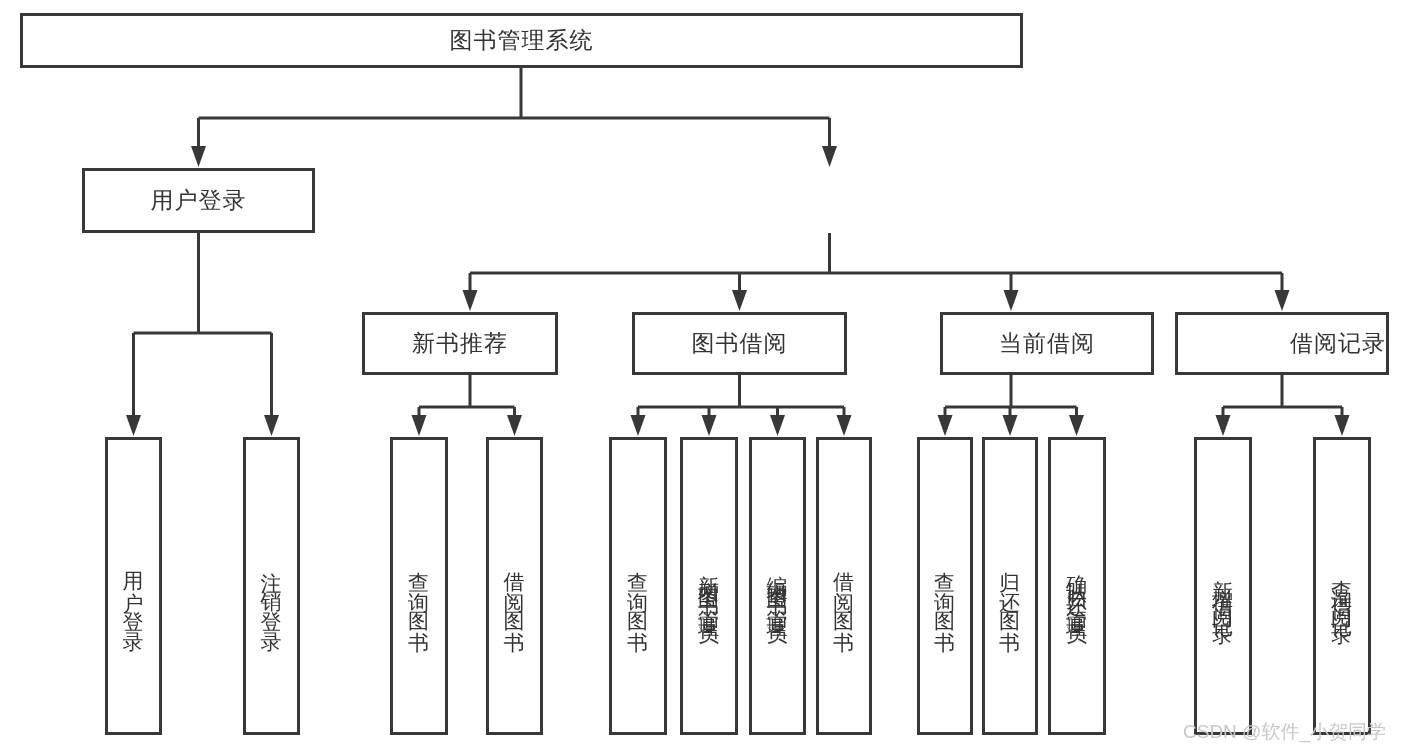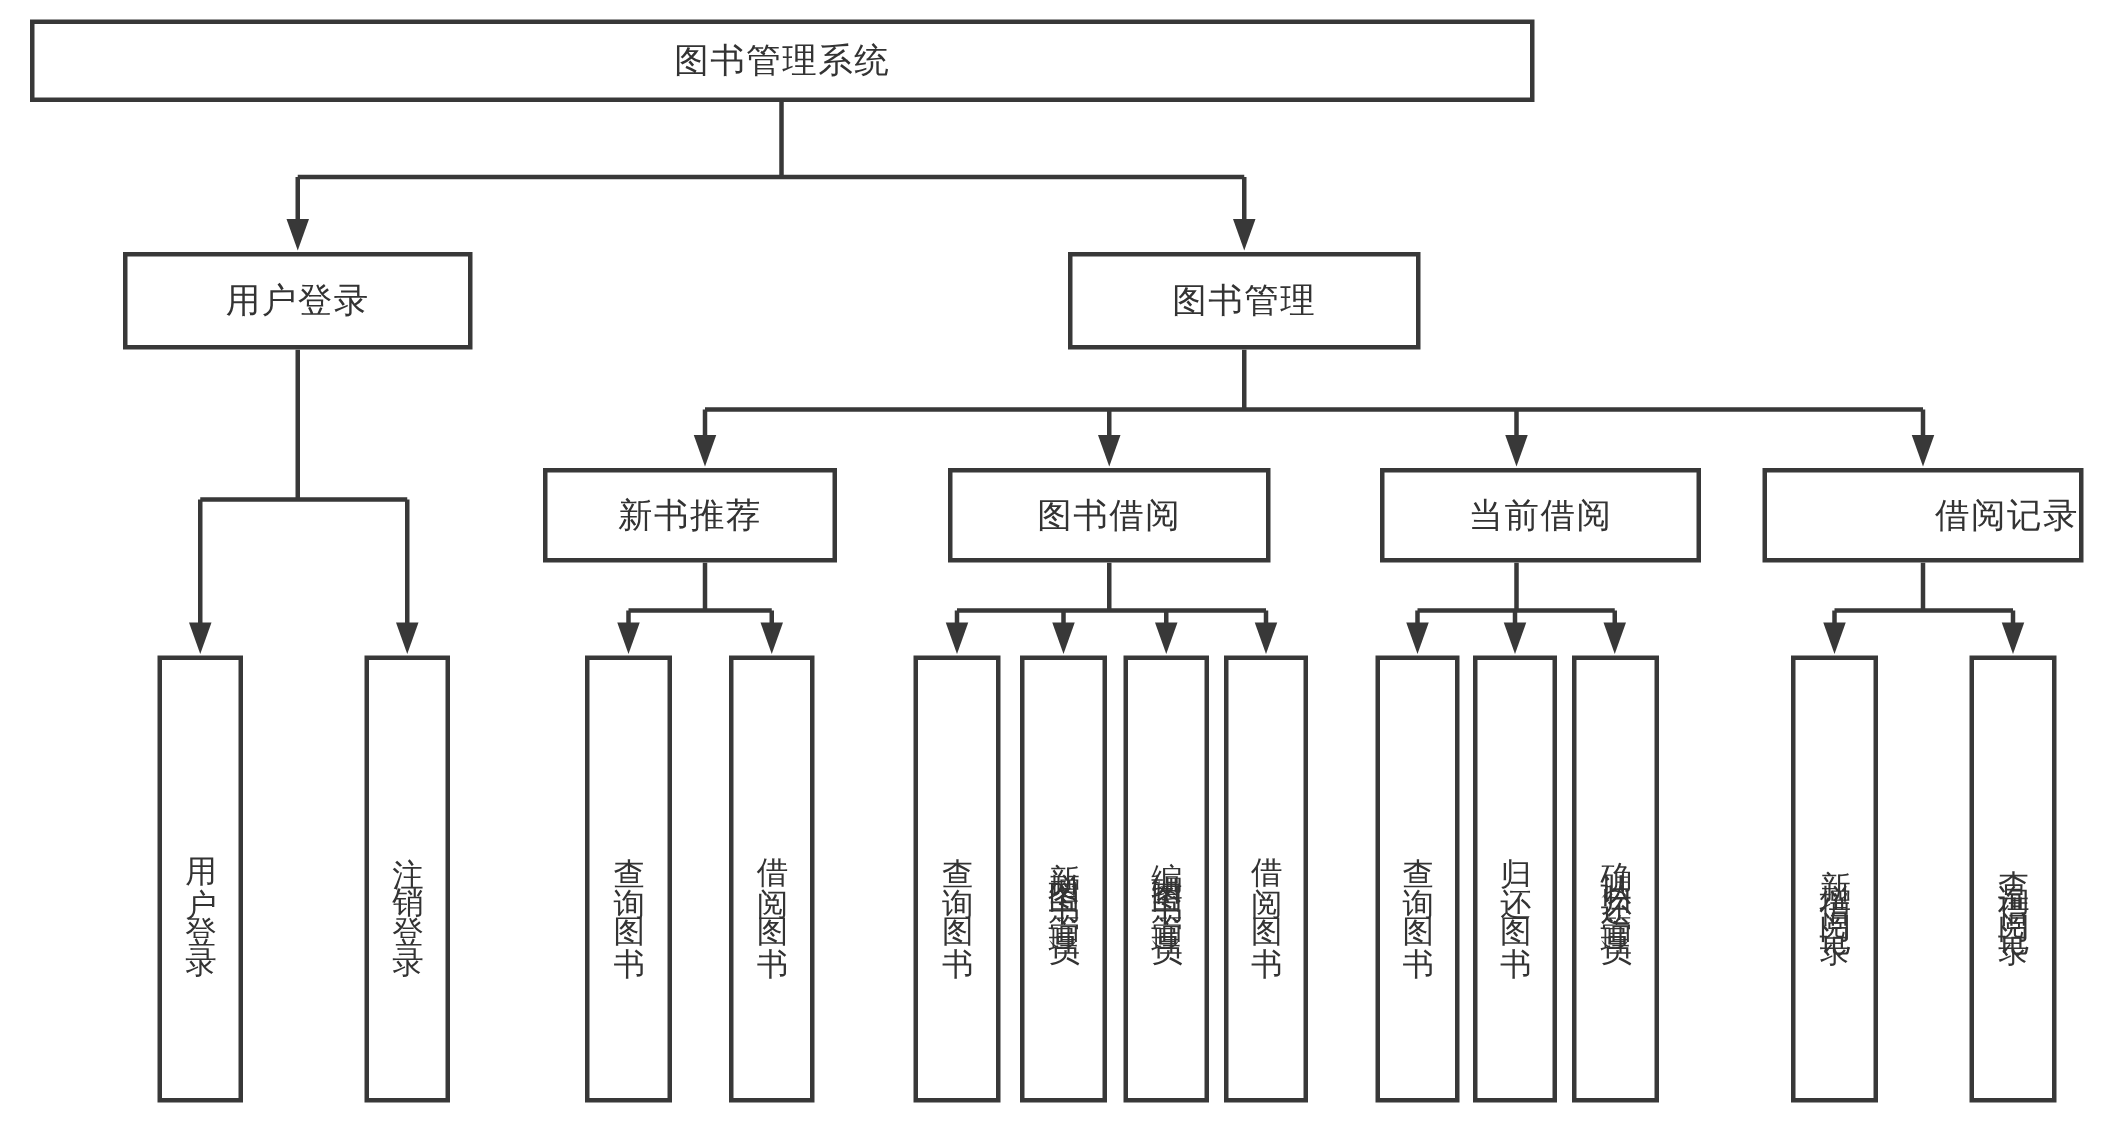--- a/index.html
+++ b/index.html
@@ -106,31 +106,28 @@
     </g>
   </svg>
 
   <div class="box hbox" style="left:20px;top:13px;width:1003px;height:55px;text-align:center;">
     <span>图书管理系统</span>
   </div>
 
   <div class="box hbox" style="left:82px;top:168px;width:233px;height:65px;">
     <span>用户登录</span>
   </div>
-  <div class="box hbox" style="left:712px;top:168px;width:235px;height:65px;">
-    <span>图书管理</span>
-  </div>
 
   <div class="box hbox" style="left:362px;top:312px;width:196px;height:63px;">
     <span>新书推荐</span>
   </div>
   <div class="box hbox" style="left:632px;top:312px;width:215px;height:63px;">
     <span>图书借阅</span>
   </div>
-  <div class="box hbox" style="left:920px;top:312px;width:214px;height:63px;">
+  <div class="box hbox" style="left:940px;top:312px;width:214px;height:63px;">
     <span>当前借阅</span>
   </div>
   <div class="box hbox" style="left:1175px;top:312px;width:214px;height:63px;justify-content:flex-end;">
     <span>借阅记录</span>
   </div>
 
   <div class="box vbox ls4" style="left:105px;width:57px;">
     <span class="vtext">用户登录</span>
   </div>
   <div class="box vbox ls4" style="left:243px;width:57px;">
@@ -167,14 +164,15 @@
     <span class="vtext">确认归还（管理员）</span>
   </div>
 
   <div class="box vbox ls6" style="left:1194px;width:58px;">
     <span class="vtext">新增借阅记录</span>
   </div>
   <div class="box vbox ls6" style="left:1313px;width:58px;">
     <span class="vtext">查询借阅记录</span>
   </div>
 
+  <div id="watermark">CSDN @软件_小贺同学</div>
 
 </div>
 
 </body></html>

